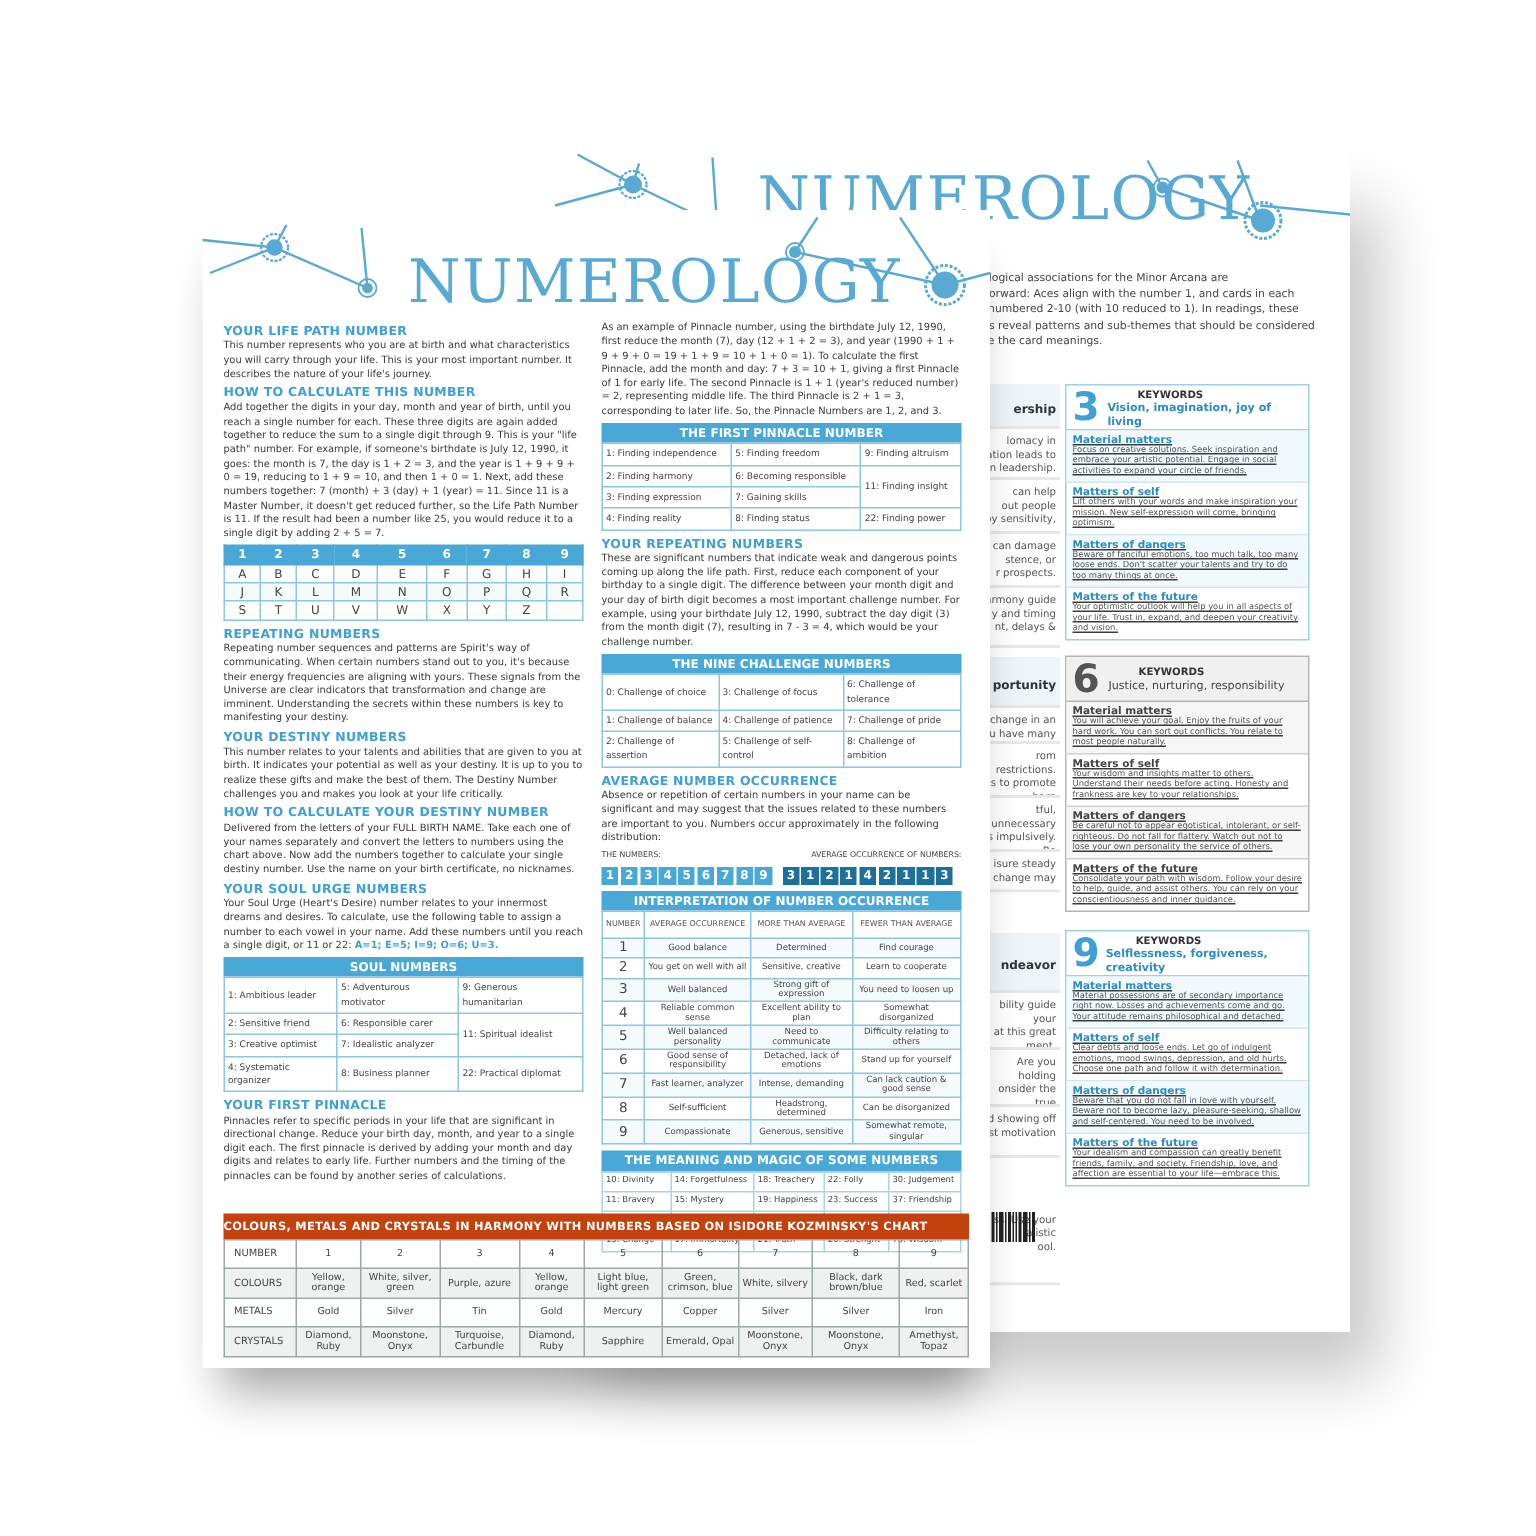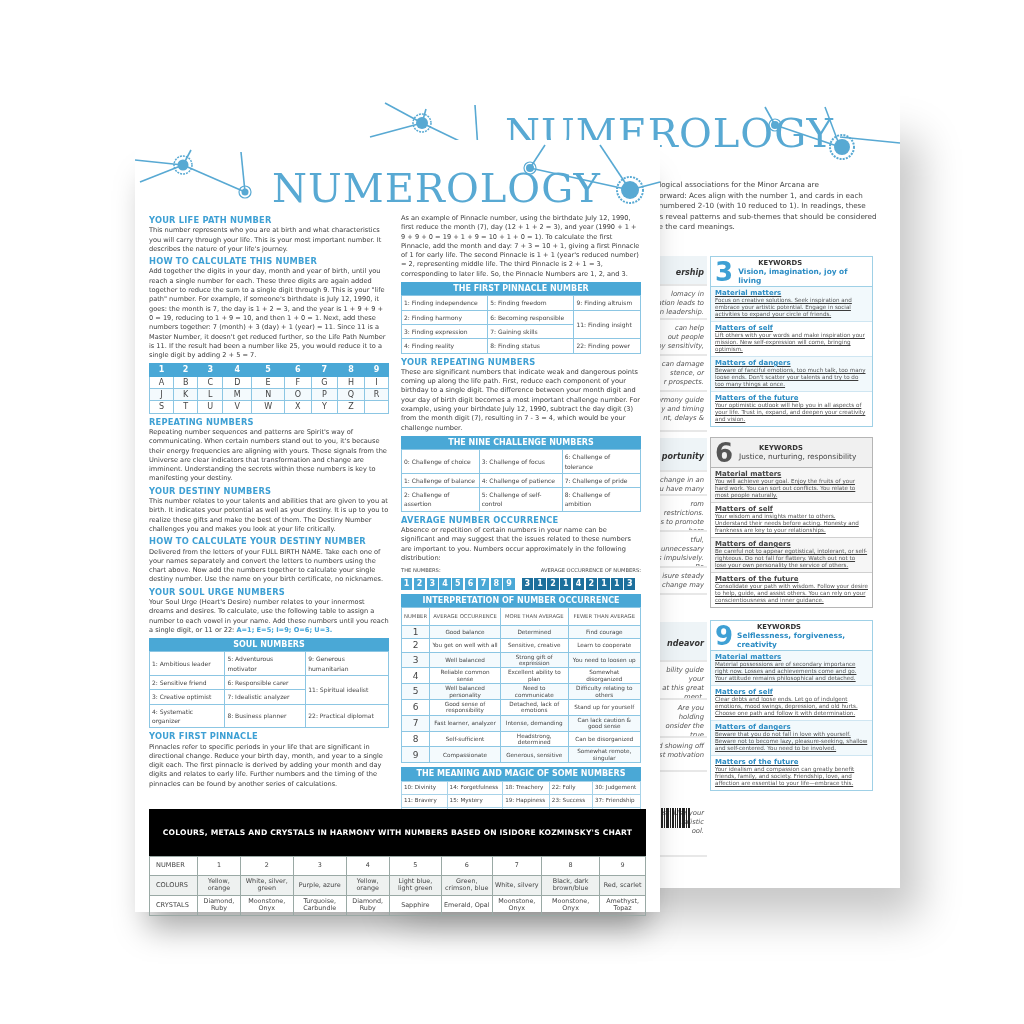--- a/index.html
+++ b/index.html
@@ -14,21 +14,21 @@
   }
   #back-title {
     position: absolute; left: 505px; top: 110px;
     font-family: "DejaVu Serif", serif; font-size: 40px; letter-spacing: 1px;
     color: #58a9d3; font-weight: 300;
   }
   #back-intro {
     position: absolute; left: 652px; top: 180px; width: 235px;
     font-size: 7.2px; line-height: 10.5px; color: #444; overflow: hidden; white-space: pre-line;
   }
-  .back-left-col { position: absolute; left: 652px; width: 55px; overflow: hidden; font-style: italic; }
+  .back-left-col { position: absolute; left: 652px; width: 55px; overflow: hidden; }
   .back-left-cell {
     font-size: 6.8px; line-height: 9px; color: #555; padding: 4px 3px 0 0; text-align: right;
     border-bottom: 2px solid #e8e8e8; overflow: hidden; white-space: nowrap;
   }
   .back-left-cell.head { font-size: 8px; font-weight: bold; color: #333; background: #eef4f7; display:flex; align-items:center; justify-content:flex-end; }
   .card {
     position: absolute; left: 710px; width: 163px; border: 1.5px solid #9fd0e6; background: #fff;
   }
   .card.grey { border-color: #b5b5b5; }
   .card-head { display: flex; align-items: center; padding: 3px 4px; height: 30px; border-bottom: 1.5px solid #9fd0e6; }
@@ -87,21 +87,21 @@
   .dist-row .gap { width: 4px; background: transparent; }
 
   .occ td { text-align: center; font-size: 5.7px; line-height: 6.4px; padding: 1px 2px; height: 13.4px; }
   .occ tr.hd td { font-size: 5.3px; color: #555; height: 18px; }
   .occ td.num { font-size: 9px; color: #444; }
   .occ tr:nth-child(even) td { background: #f4fafd; }
 
   .magic td { font-size: 5.6px; padding: 1.5px 2px; border-color: #a8d3e9; }
 
   #kozminsky { position: absolute; left: 149px; top: 809px; width: 497px; }
-  #kozminsky .kz-head { background: #000000; color: #fff; font-weight: bold; text-align: center; font-size: 7.6px; padding: 19px 0; letter-spacing: .2px; }
+  #kozminsky .kz-head { background: #c2410c; color: #fff; font-weight: bold; font-size: 7.6px; padding: 4px 0; letter-spacing: .2px; }
   #kozminsky td { border: 1px solid #9aa9a5; font-size: 6.4px; text-align: center; padding: 2px 1px; line-height: 7.4px; color: #444; height: 19px; }
   #kozminsky td.rl { text-align: left; padding-left: 6px; font-size: 6.6px; width: 48px; }
   #kozminsky tr:nth-child(even) td { background: #eef1f0; }
 </style>
 </head>
 <body>
 
 <div id="back-sheet"></div>
 
 <svg class="deco-svg" style="left:360px;top:95px;" width="540" height="110" viewBox="0 0 540 110">
@@ -612,20 +612,32 @@
           <td>White, silver, green</td>
           <td>Purple, azure</td>
           <td>Yellow, orange</td>
           <td>Light blue, light green</td>
           <td>Green, crimson, blue</td>
           <td>White, silvery</td>
           <td>Black, dark brown/blue</td>
           <td>Red, scarlet</td>
     </tr>
     <tr>
+      <td class="rl">METALS</td>
+      <td>Gold</td>
+          <td>Silver</td>
+          <td>Tin</td>
+          <td>Gold</td>
+          <td>Mercury</td>
+          <td>Copper</td>
+          <td>Silver</td>
+          <td>Silver</td>
+          <td>Iron</td>
+    </tr>
+    <tr>
       <td class="rl">CRYSTALS</td>
       <td>Diamond, Ruby</td>
           <td>Moonstone, Onyx</td>
           <td>Turquoise, Carbundle</td>
           <td>Diamond, Ruby</td>
           <td>Sapphire</td>
           <td>Emerald, Opal</td>
           <td>Moonstone, Onyx</td>
           <td>Moonstone, Onyx</td>
           <td>Amethyst, Topaz</td>

